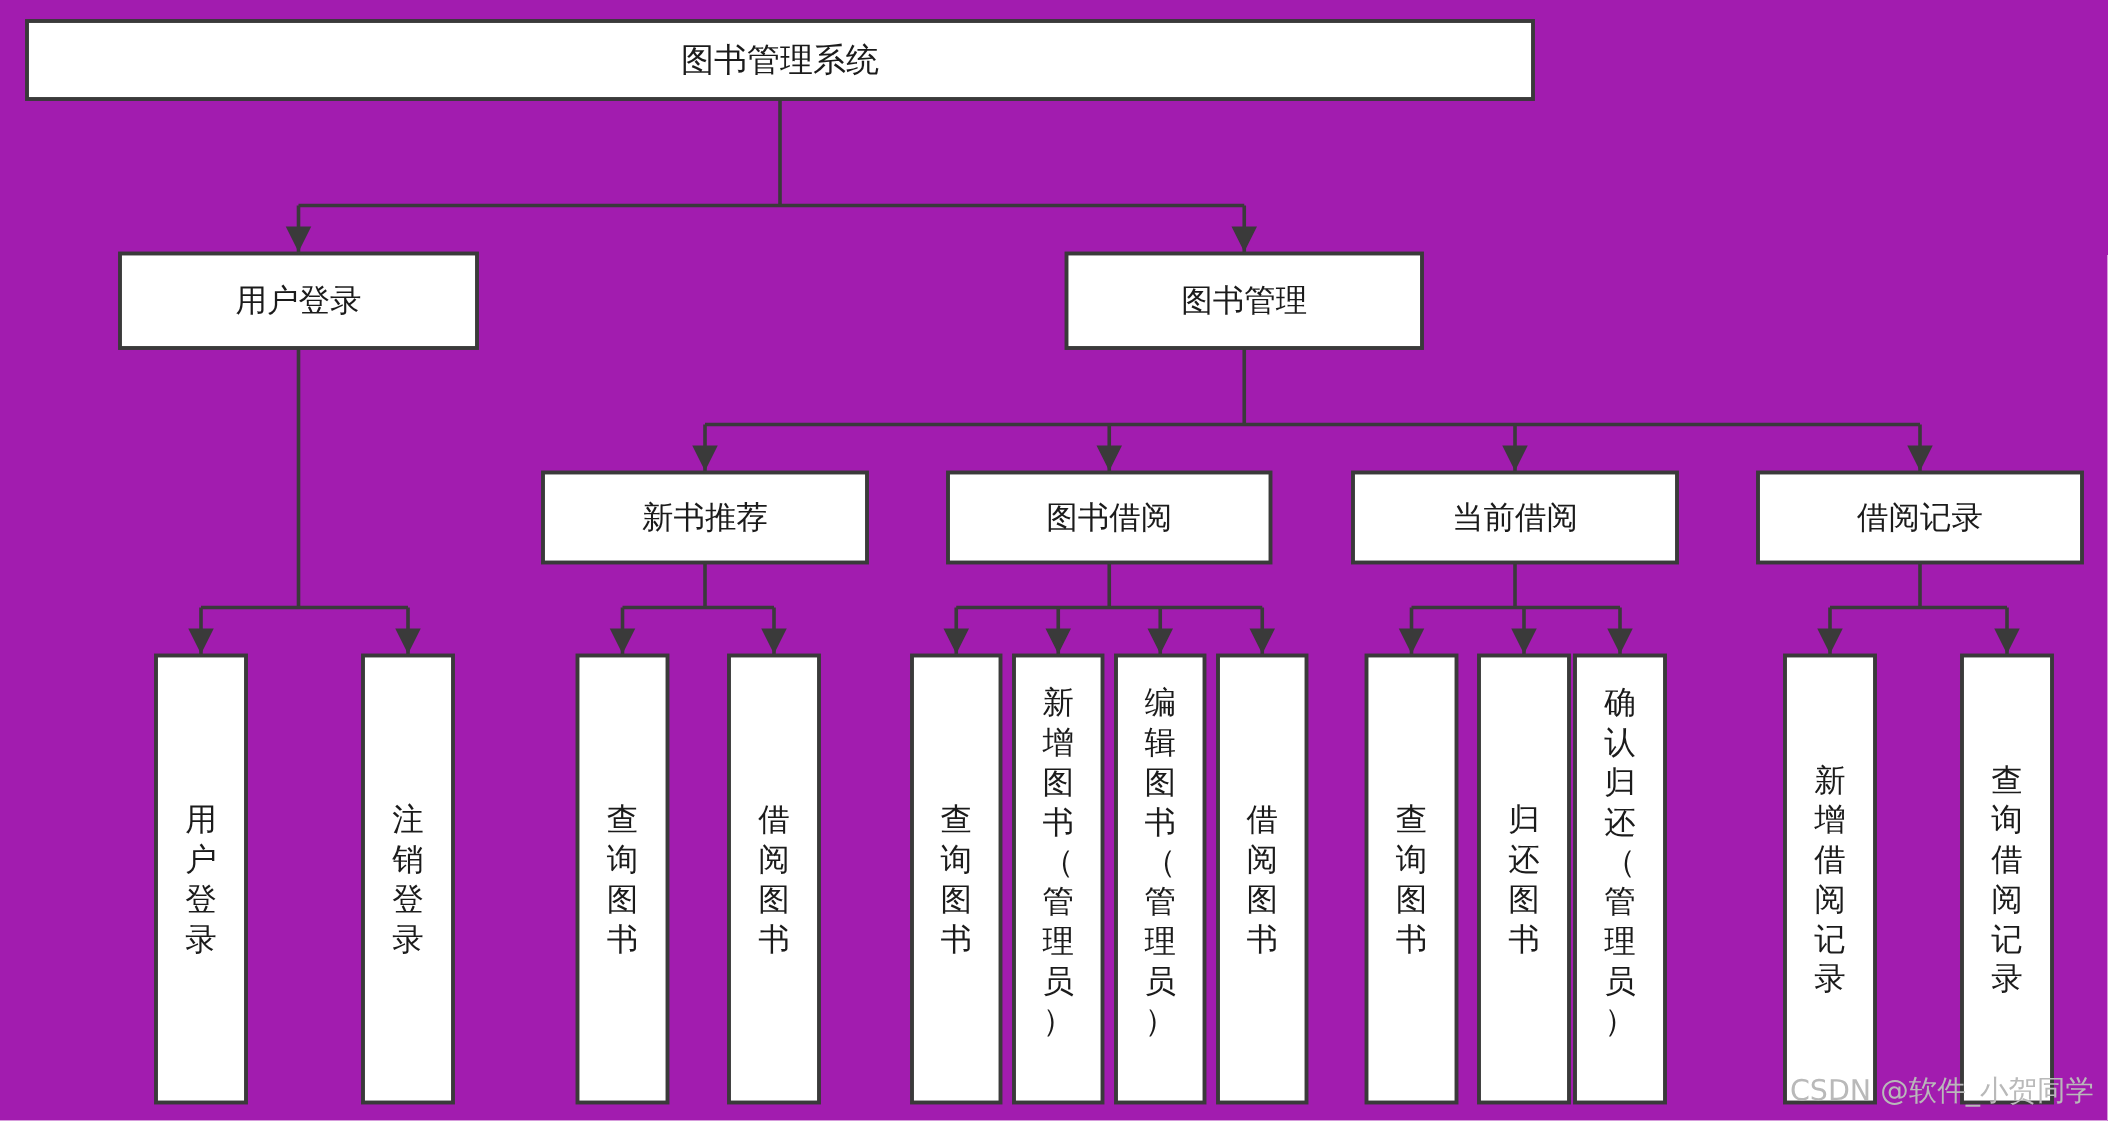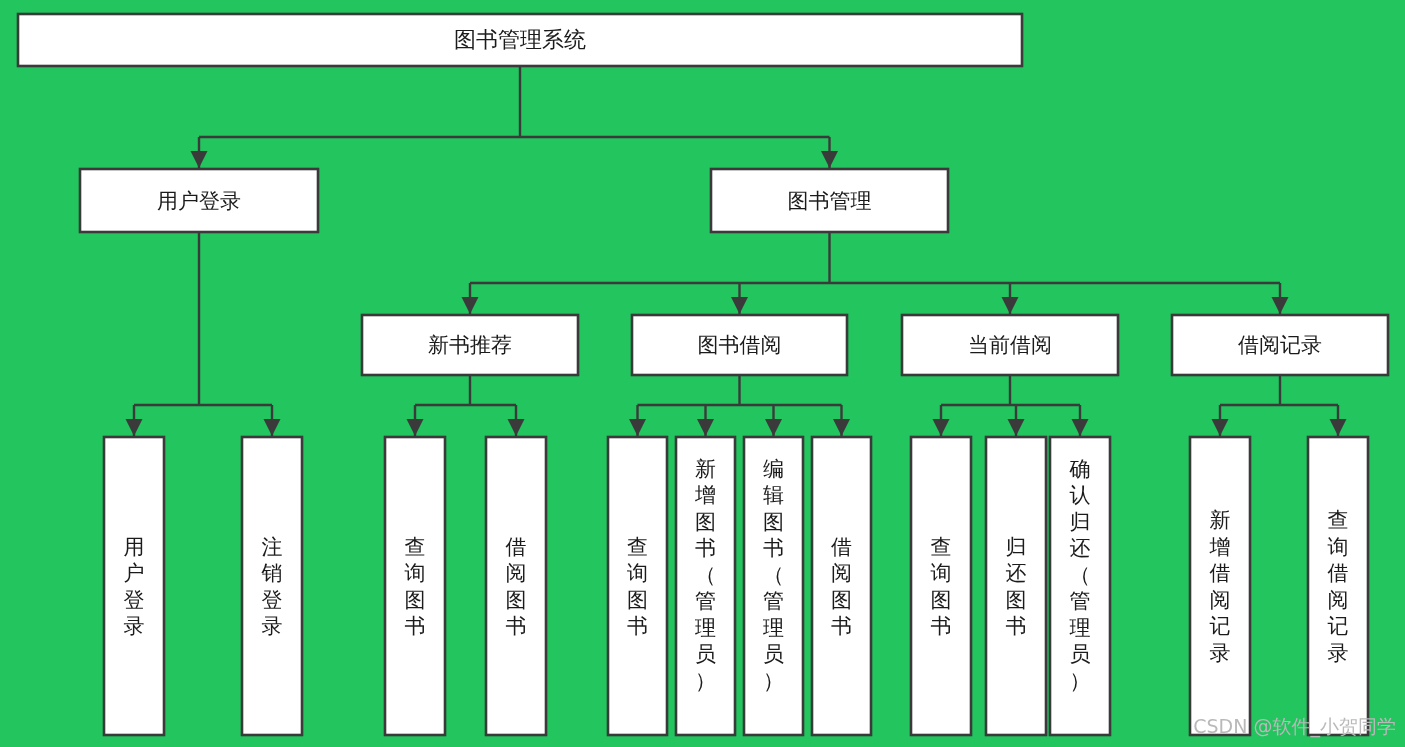--- a/index.html
+++ b/index.html
@@ -7,21 +7,21 @@
     padding: 0;
     background: #ffffff;
   }
   body {
     font-family: "DejaVu Sans", "Liberation Sans", sans-serif;
   }
   #diagram-root {
     position: relative;
     width: 1405px;
     height: 747px;
-    background: #22c55e;
+    background: #a21caf;
     overflow: hidden;
     text-align: center;
   }
   svg#tree-svg {
     position: absolute;
     left: 0;
     top: 0;
     width: 1405px;
     height: 747px;
   }

